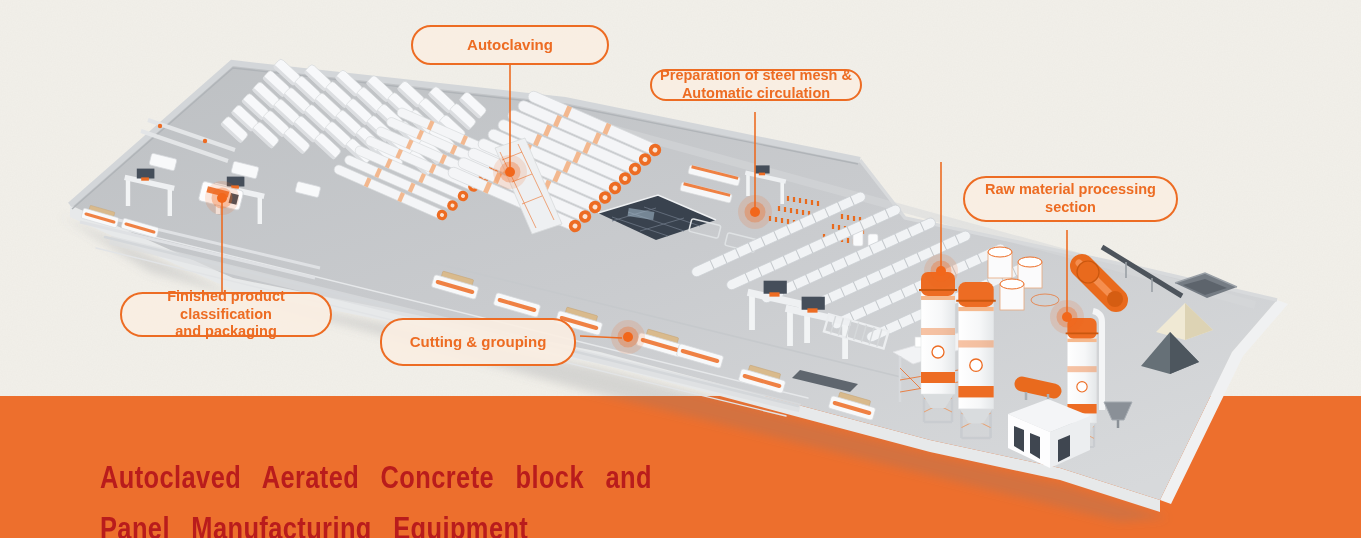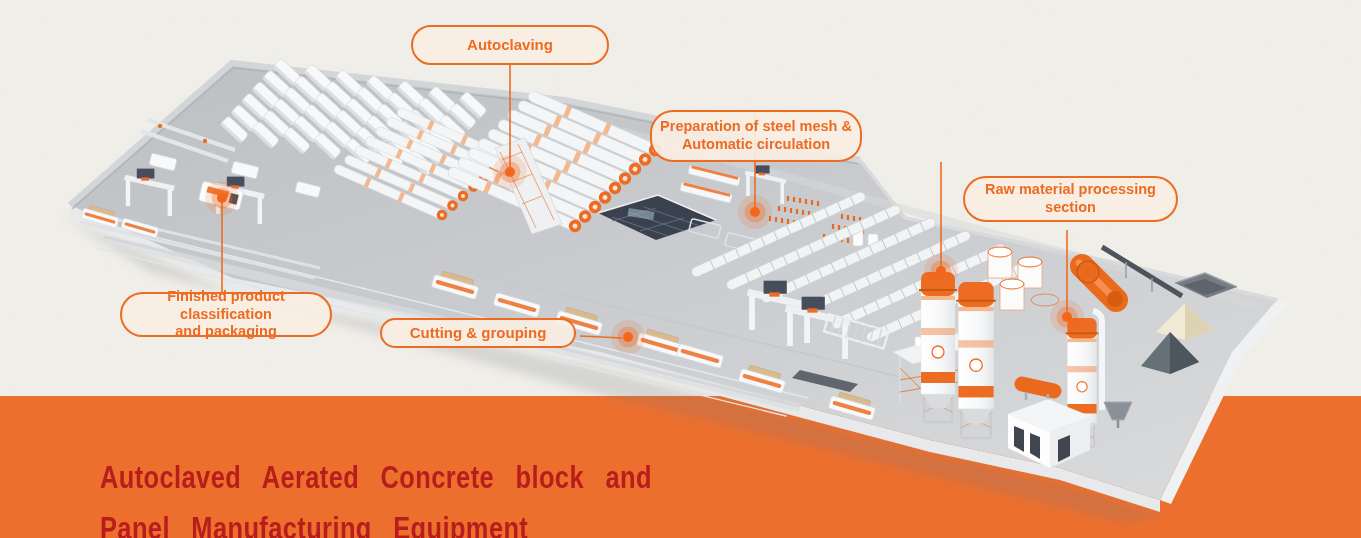--- a/index.html
+++ b/index.html
@@ -4,25 +4,25 @@
 <style>
   html,body{margin:0;padding:0;background:#e8e6e0;}
   .stage{position:relative;width:1361px;height:538px;overflow:hidden;
          font-family:"Liberation Sans",sans-serif;background:#F2F0EA;}
   .scene-svg{position:absolute;left:0;top:0;}
   .callout{position:absolute;display:flex;align-items:center;justify-content:center;
            border:2.5px solid #ED6C23;border-radius:23px;
            background:rgba(250,238,226,0.92);color:#ED6C23;font-weight:bold;
            text-align:center;line-height:1.22;white-space:pre-line;box-sizing:border-box;}
   .co-1{left:411px;top:25px;width:198px;height:40px;font-size:15px;}
-  .co-2{left:650px;top:69px;width:212px;height:52px;font-size:14.5px;margin-top:41px;}
+  .co-2{left:650px;top:69px;width:212px;height:32px;font-size:14.5px;}
   .co-3{left:845px;top:126px;width:196px;height:37px;font-size:15px;}
   .co-4{left:963px;top:176px;width:215px;height:46px;font-size:14.5px;}
   .co-5{left:120px;top:292px;width:212px;height:45px;font-size:14.5px;}
-  .co-6{left:380px;top:318px;width:196px;height:30px;font-size:15px;}
+  .co-6{left:380px;top:318px;width:196px;height:48px;font-size:15px;}
   .banner-title{position:absolute;left:100px;top:424px;color:#b91c1c;margin-top:36px;}
   .banner-title .line{display:block;font-weight:bold;font-size:31px;
         letter-spacing:0.5px;word-spacing:0.55em;transform:scaleX(0.82);
         transform-origin:left center;white-space:nowrap;}
   .banner-title .line + .line{margin-top:15px;}
 </style>
 </head>
 <body>
 
 <div class="stage">

